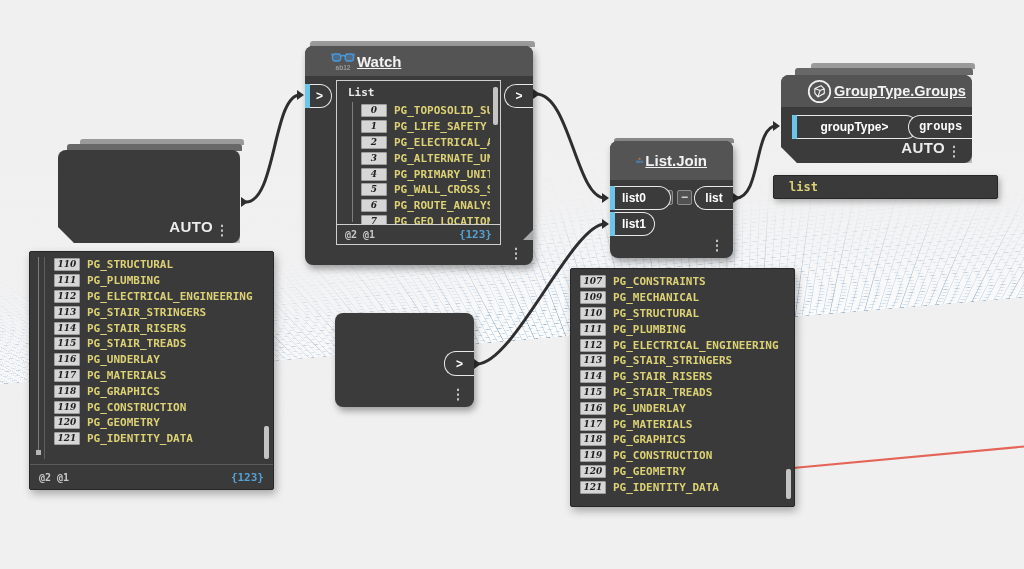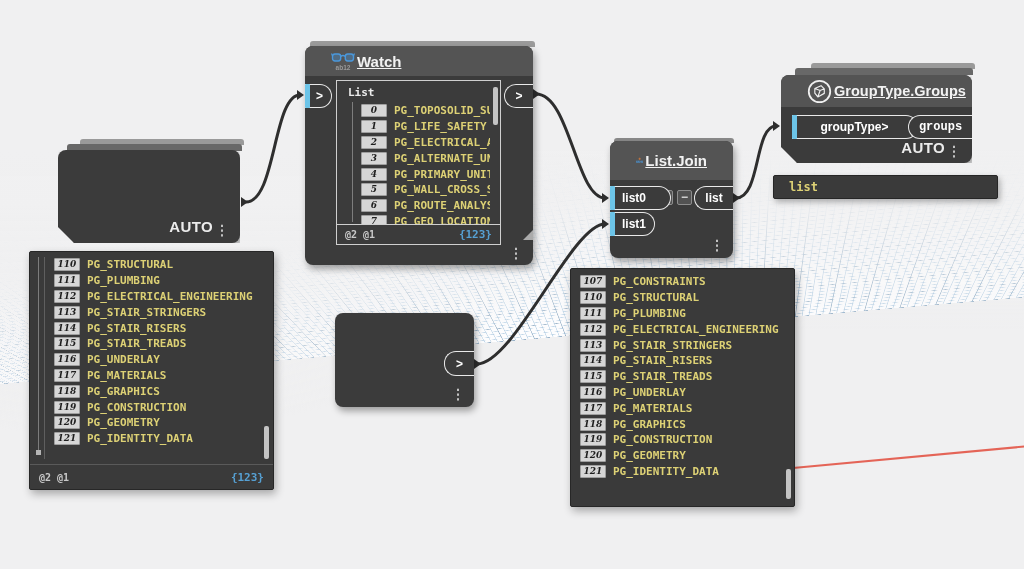--- a/index.html
+++ b/index.html
@@ -320,20 +320,24 @@
   </div>
 
   <div class="bubble" style="left:570px;top:268px;width:223px;height:237px;">
     <div style="position:absolute;left:9px;top:5px;right:10px;height:232px;overflow:hidden;">
   <div class="prow">
     <span class="idx-badge">107</span>
     <span class="item-val">PG_CONSTRAINTS</span>
   </div>
 
 
+  <div class="prow">
+    <span class="idx-badge">109</span>
+    <span class="item-val">PG_MECHANICAL</span>
+  </div>
 
   <div class="prow">
     <span class="idx-badge">110</span>
     <span class="item-val">PG_STRUCTURAL</span>
   </div>
 
   <div class="prow">
     <span class="idx-badge">111</span>
     <span class="item-val">PG_PLUMBING</span>
   </div>

